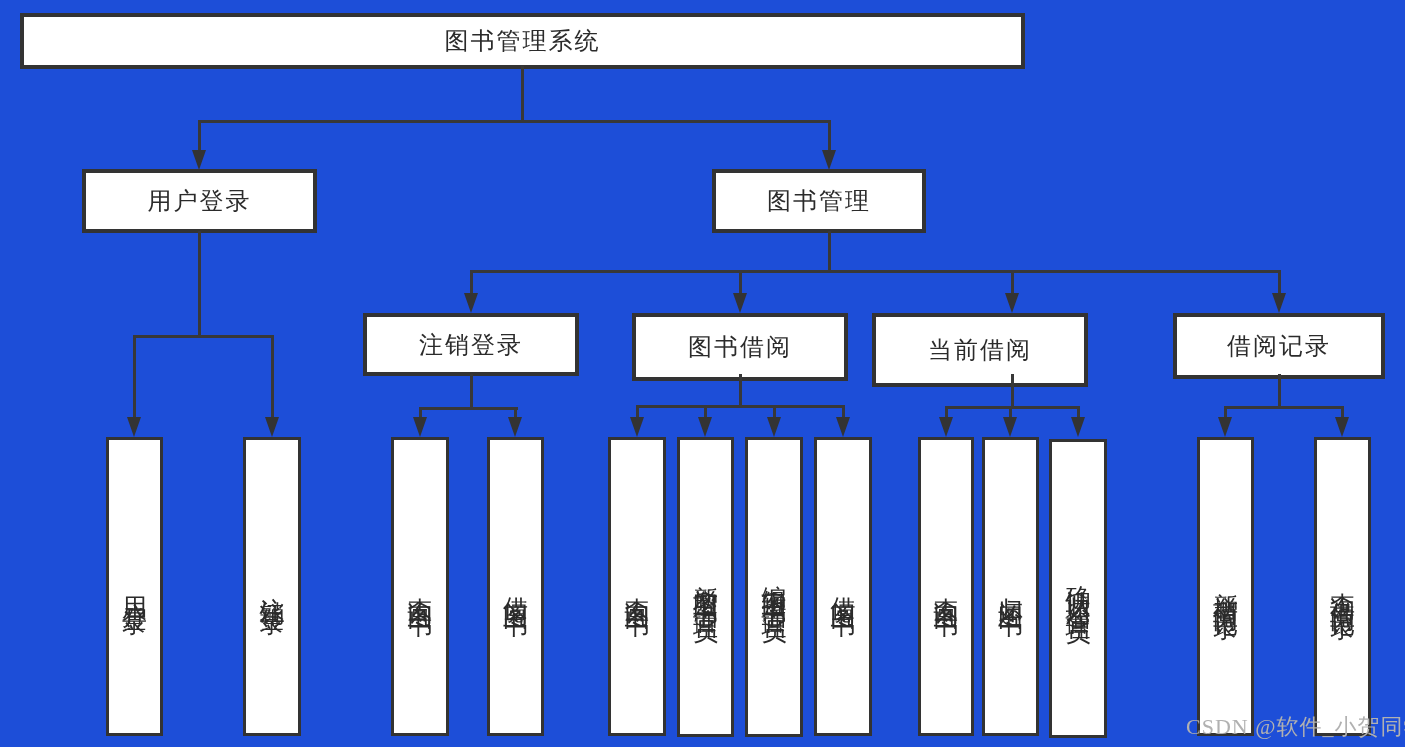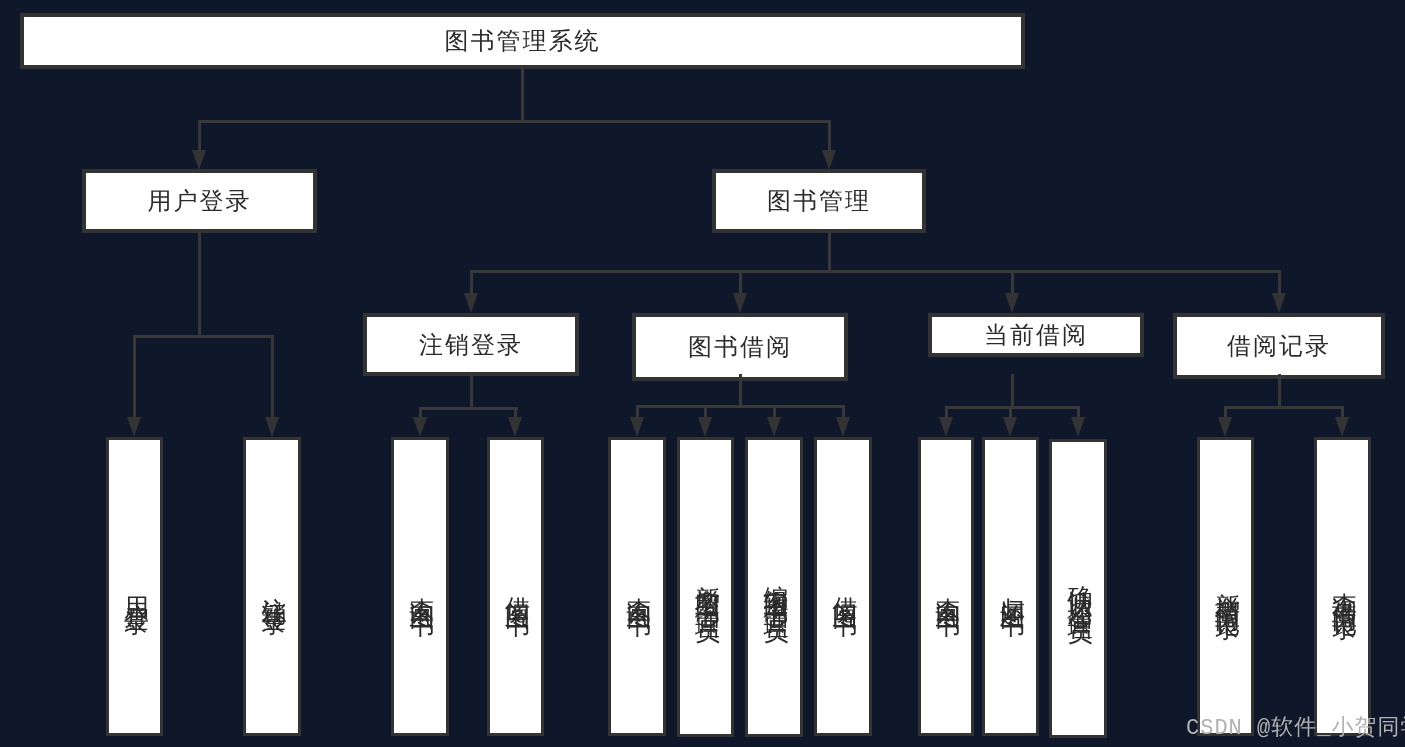--- a/index.html
+++ b/index.html
@@ -1,21 +1,21 @@
 <!DOCTYPE html>
 <html><head>
 <meta charset="utf-8">
 <style>
   html,body{margin:0;padding:0;background:#ffffff;}
   #canvas{
     position:relative;
     width:1405px;height:747px;
-    background:#0f172a;
+    background:#1d4ed8;
     overflow:hidden;
-    font-family:Liberation Mono, monospace;
+    font-family:Liberation Serif, serif;
   }
   .box{
     position:absolute;
     background:#ffffff;
     border:4px solid #333333;
     box-sizing:border-box;
     display:flex;
     align-items:center;
     justify-content:center;
     color:#2b2b2b;
@@ -85,21 +85,21 @@
   <div class="ar" style="left:1005px;top:293px"></div>
   <div class="vl" style="left:1278px;top:270px;height:24px"></div>
   <div class="ar" style="left:1272px;top:293px"></div>
 
   <div class="box h" style="left:363px;top:313px;width:216px;height:63px">
     <span>注销登录</span>
   </div>
   <div class="box h" style="left:632px;top:313px;width:216px;height:68px">
     <span>图书借阅</span>
   </div>
-  <div class="box h" style="left:928px;top:313px;width:216px;height:44px">
+  <div class="box h" style="left:872px;top:313px;width:216px;height:74px">
     <span>当前借阅</span>
   </div>
   <div class="box h" style="left:1173px;top:313px;width:212px;height:66px">
     <span>借阅记录</span>
   </div>
 
   <div class="vl" style="left:470px;top:374px;height:36px"></div>
   <div class="hl" style="left:419px;top:407px;width:99px"></div>
   <div class="vl" style="left:419px;top:407px;height:12px"></div>
   <div class="ar" style="left:413px;top:417px"></div>

